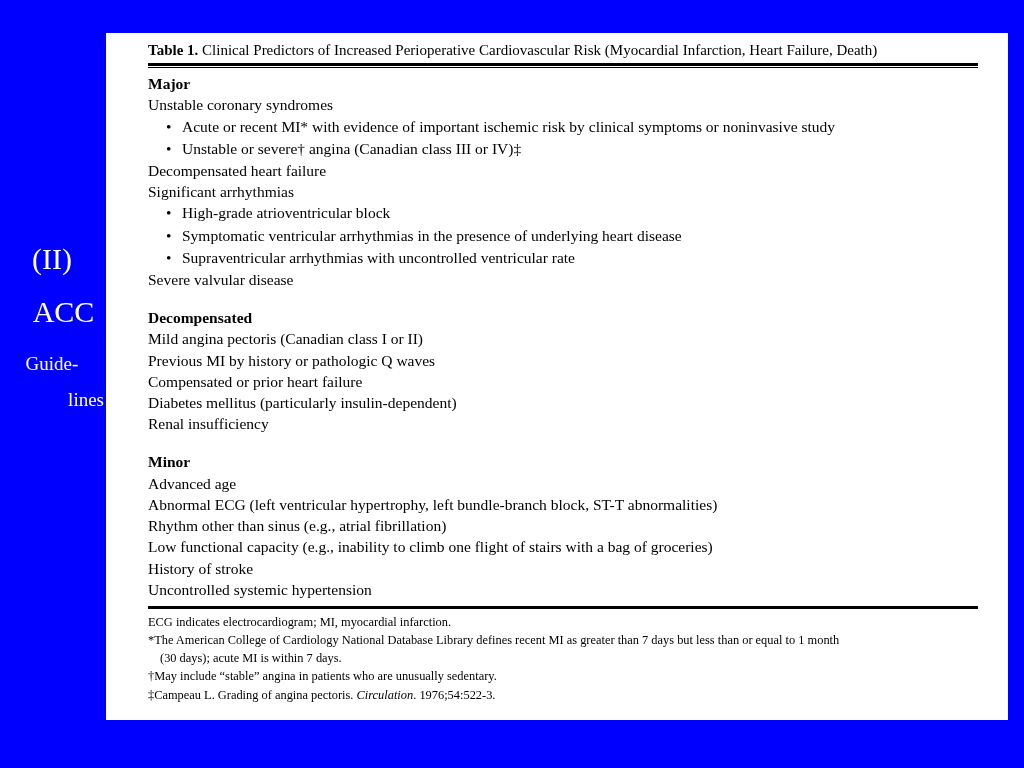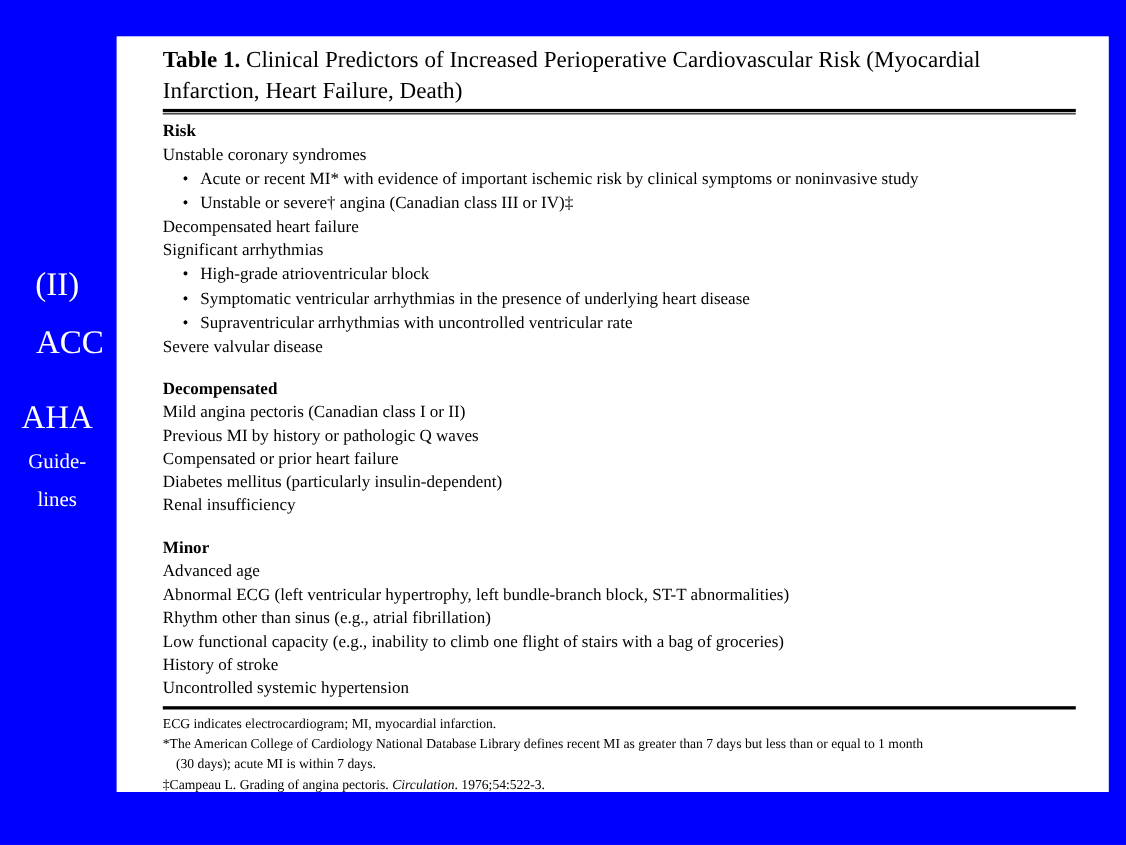--- a/index.html
+++ b/index.html
@@ -35,33 +35,34 @@
     line-height: 1.02;
     white-space: nowrap;
   }
   #sidebar .big {
     font-size: 30px;
     margin-bottom: 22px;
     margin-top: 16px;
   }
   #sidebar .big2 {
     font-size: 30px;
-    margin-bottom: 38px;
+    margin-bottom: 27px;
     padding-left: 23px;
   }
   #sidebar .big3 {
     font-size: 30px;
     margin-bottom: 14px;
   }
   #sidebar .small {
     font-size: 19px;
     margin-bottom: 16px;
   }
   #sidebar .small2 {
     font-size: 19px;
+    text-align: right;
   }
 
   
   #card {
     position: absolute;
     left: 106px;
     top: 33px;
     width: 902px;
     height: 687px;
     background: #ffffff;
@@ -69,21 +70,21 @@
     box-sizing: border-box;
   }
   #card-inner {
     position: absolute;
     left: 42px;
     top: 7px;
     right: 14px;
   }
 
   .tbl-title {
-    font-size: 21px;
+    font-size: 15px;
     line-height: 1.34;
     color: #000;
     margin: 0 0 2px 0;
     width: 830px;
     text-indent: 0;
   }
   .tbl-title .lbl {
     font-weight: bold;
   }
 
@@ -156,35 +157,34 @@
   }
 </style>
 </head>
 <body>
 
 <div id="slide">
 
   <div id="sidebar">
     <span class="line big">(II)</span>
     <span class="line big2">ACC</span>
-    <span class="line big3">AHA</span>
     <span class="line small">Guide-</span>
     <span class="line small2">lines</span>
   </div>
 
   <div id="card">
     <div id="card-inner">
 
       <p class="tbl-title"><span class="lbl">Table 1.</span> <span>Clinical Predictors of Increased Perioperative Cardiovascular Risk (Myocardial Infarction, Heart Failure, Death)</span></p>
 
       <hr class="rule-thick">
       <hr class="rule-hair" style="margin-top:-4px;">
 
       <div style="height:5px;"></div>
-      <p class="sec-head">Risk</p>
+      <p class="sec-head">Major</p>
       <p class="item">Unstable coronary syndromes</p>
       <p class="bullet-item"><span class="dot">•</span><span>Acute or recent MI* with evidence of important ischemic risk by clinical symptoms or noninvasive study</span></p>
       <p class="bullet-item"><span class="dot">•</span><span>Unstable or severe† angina (Canadian class III or IV)‡</span></p>
       <p class="item">Decompensated heart failure</p>
       <p class="item">Significant arrhythmias</p>
       <p class="bullet-item"><span class="dot">•</span><span>High-grade atrioventricular block</span></p>
       <p class="bullet-item"><span class="dot">•</span><span>Symptomatic ventricular arrhythmias in the presence of underlying heart disease</span></p>
       <p class="bullet-item"><span class="dot">•</span><span>Supraventricular arrhythmias with uncontrolled ventricular rate</span></p>
       <p class="item">Severe valvular disease</p>
 
@@ -205,18 +205,19 @@
       <p class="item">Rhythm other than sinus (e.g., atrial fibrillation)</p>
       <p class="item">Low functional capacity (e.g., inability to climb one flight of stairs with a bag of groceries)</p>
       <p class="item">History of stroke</p>
       <p class="item">Uncontrolled systemic hypertension</p>
 
       <hr class="rule-thick-bottom">
 
       <p class="fn">ECG indicates electrocardiogram; MI, myocardial infarction.</p>
       <p class="fn">*The American College of Cardiology National Database Library defines recent MI as greater than 7 days but less than or equal to 1 month</p>
       <p class="fn indent">(30 days); acute MI is within 7 days.</p>
+      <p class="fn">†May include “stable” angina in patients who are unusually sedentary.</p>
       <p class="fn"><span>‡Campeau L. Grading of angina pectoris. </span><i>Circulation</i><span>. 1976;54:522-3.</span></p>
 
     </div>
   </div>
 
 </div>
 
 </body></html>

